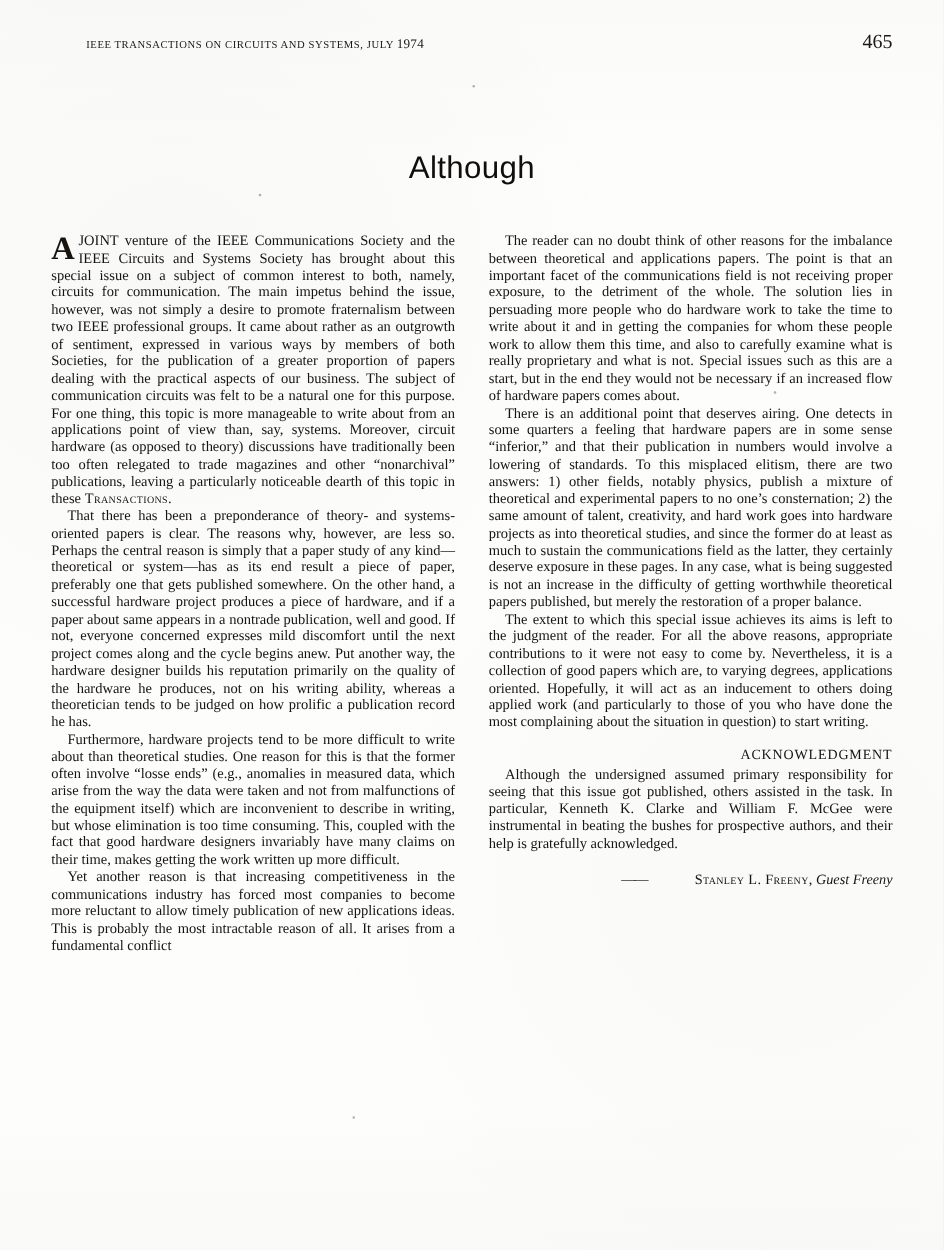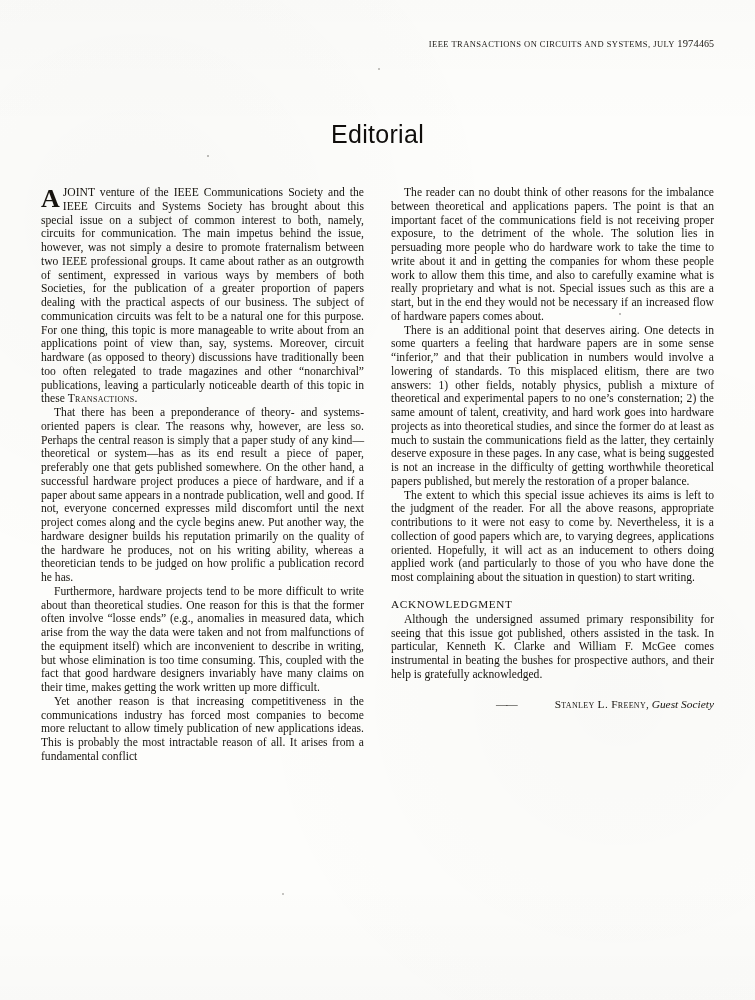--- a/index.html
+++ b/index.html
@@ -21,42 +21,42 @@
     
     background-image:
       radial-gradient(circle at 18% 22%, rgba(0,0,0,0.018) 0%, rgba(0,0,0,0) 38%),
       radial-gradient(circle at 82% 70%, rgba(0,0,0,0.015) 0%, rgba(0,0,0,0) 42%),
       linear-gradient(180deg, rgba(0,0,0,0.012) 0%, rgba(0,0,0,0) 14%, rgba(0,0,0,0) 88%, rgba(0,0,0,0.015) 100%);
   }
 
   
   .runhead {
     position: absolute;
-    top: 38px;
+    top: 25px;
     left: 41px;
     right: 41px;
     height: 14px;
     display: flex;
-    justify-content: flex-end;
+    justify-content: space-between;
     align-items: baseline;
     margin-left: 28px;
   }
   .runhead-title {
     font-size: 8.5px;
     letter-spacing: 0.45px;
     text-transform: uppercase;
     color: #1b1814;
     white-space: nowrap;
   }
   .runhead-title .yr {
     font-size: 10.5px;
     letter-spacing: 0.2px;
   }
   .runhead-page {
-    font-size: 10px;
+    font-size: 16px;
     color: #1b1814;
   }
 
   
   .article-title {
     position: absolute;
     top: 103px;
     left: 0;
     right: 0;
     text-align: center;
@@ -107,21 +107,21 @@
     margin-top: 1px;
   }
   .smallcaps {
     font-variant: small-caps;
     letter-spacing: 0.3px;
   }
 
   
   .ack-heading {
     margin: 13px 0 3px 0;
-    text-align: left;
+    text-align: right;
     font-size: 11.2px;
     font-weight: 400;
     letter-spacing: 0.7px;
     text-transform: uppercase;
     color: #17140f;
   }
   .signature {
     margin: 16px 0 0 0;
     text-align: right;
     font-size: 11.4px;
@@ -150,21 +150,21 @@
 </head>
 <body>
 
 <div class="page">
 
   <div class="runhead">
     <span class="runhead-title"><span>IEEE TRANSACTIONS ON CIRCUITS AND SYSTEMS, JULY</span> <span class="yr">1974</span></span>
     <span class="runhead-page">465</span>
   </div>
 
-  <h1 class="article-title">Editorial</h1>
+  <h1 class="article-title">Although</h1>
 
   <div class="columns">
 
     <div class="col">
       <p class="body first"><span class="dropcap">A</span><span>JOINT venture of the IEEE Communications Society and the IEEE Circuits and Systems Society has brought about this special issue on a subject of common interest to both, namely, circuits for communication. The main impetus behind the issue, however, was not simply a desire to promote fraternalism between two IEEE professional groups. It came about rather as an outgrowth of sentiment, expressed in various ways by members of both Societies, for the publication of a greater proportion of papers dealing with the practical aspects of our business. The subject of communication circuits was felt to be a natural one for this purpose. For one thing, this topic is more manageable to write about from an applications point of view than, say, systems. Moreover, circuit hardware (as opposed to theory) discussions have traditionally been too often relegated to trade magazines and other “nonarchival” publications, leaving a particularly noticeable dearth of this topic in these </span><span class="smallcaps">Transactions</span><span>.</span></p>
 
       <p class="body">That there has been a preponderance of theory- and systems-oriented papers is clear. The reasons why, however, are less so. Perhaps the central reason is simply that a paper study of any kind—theoretical or system—has as its end result a piece of paper, preferably one that gets published somewhere. On the other hand, a successful hardware project produces a piece of hardware, and if a paper about same appears in a nontrade publication, well and good. If not, everyone concerned expresses mild discomfort until the next project comes along and the cycle begins anew. Put another way, the hardware designer builds his reputation primarily on the quality of the hardware he produces, not on his writing ability, whereas a theoretician tends to be judged on how prolific a publication record he has.</p>
 
       <p class="body">Furthermore, hardware projects tend to be more difficult to write about than theoretical studies. One reason for this is that the former often involve “losse ends” (e.g., anomalies in measured data, which arise from the way the data were taken and not from malfunctions of the equipment itself) which are inconvenient to describe in writing, but whose elimination is too time consuming. This, coupled with the fact that good hardware designers invariably have many claims on their time, makes getting the work written up more difficult.</p>
 
@@ -174,23 +174,23 @@
     <div class="col">
 
       <p class="body">The reader can no doubt think of other reasons for the imbalance between theoretical and applications papers. The point is that an important facet of the communications field is not receiving proper exposure, to the detriment of the whole. The solution lies in persuading more people who do hardware work to take the time to write about it and in getting the companies for whom these people work to allow them this time, and also to carefully examine what is really proprietary and what is not. Special issues such as this are a start, but in the end they would not be necessary if an increased flow of hardware papers comes about.</p>
 
       <p class="body">There is an additional point that deserves airing. One detects in some quarters a feeling that hardware papers are in some sense “inferior,” and that their publication in numbers would involve a lowering of standards. To this misplaced elitism, there are two answers: 1) other fields, notably physics, publish a mixture of theoretical and experimental papers to no one’s consternation; 2) the same amount of talent, creativity, and hard work goes into hardware projects as into theoretical studies, and since the former do at least as much to sustain the communications field as the latter, they certainly deserve exposure in these pages. In any case, what is being suggested is not an increase in the difficulty of getting worthwhile theoretical papers published, but merely the restoration of a proper balance.</p>
 
       <p class="body">The extent to which this special issue achieves its aims is left to the judgment of the reader. For all the above reasons, appropriate contributions to it were not easy to come by. Nevertheless, it is a collection of good papers which are, to varying degrees, applications oriented. Hopefully, it will act as an inducement to others doing applied work (and particularly to those of you who have done the most complaining about the situation in question) to start writing.</p>
 
       <h2 class="ack-heading">Acknowledgment</h2>
 
-      <p class="body">Although the undersigned assumed primary responsibility for seeing that this issue got published, others assisted in the task. In particular, Kenneth K. Clarke and William F. McGee comes instrumental in beating the bushes for prospective authors, and their help is gratefully acknowledged.</p>
+      <p class="body">Although the undersigned assumed primary responsibility for seeing that this issue got published, others assisted in the task. In particular, Kenneth K. Clarke and William F. McGee were instrumental in beating the bushes for prospective authors, and their help is gratefully acknowledged.</p>
 
-      <p class="signature"><span class="dash">——</span><span class="name">Stanley L. Freeny</span><span>, </span><span class="role">Guest Society</span></p>
+      <p class="signature"><span class="dash">——</span><span class="name">Stanley L. Freeny</span><span>, </span><span class="role">Guest Freeny</span></p>
     </div>
 
   </div>
 
   <div class="speck" style="left:378px; top:68px; width:2px; height:2px;"></div>
   <div class="speck" style="left:207px; top:155px; width:1.5px; height:1.5px;"></div>
   <div class="speck" style="left:282px; top:893px; width:2px; height:2px;"></div>
   <div class="speck" style="left:619px; top:313px; width:1.5px; height:1.5px;"></div>
 
 </div>

